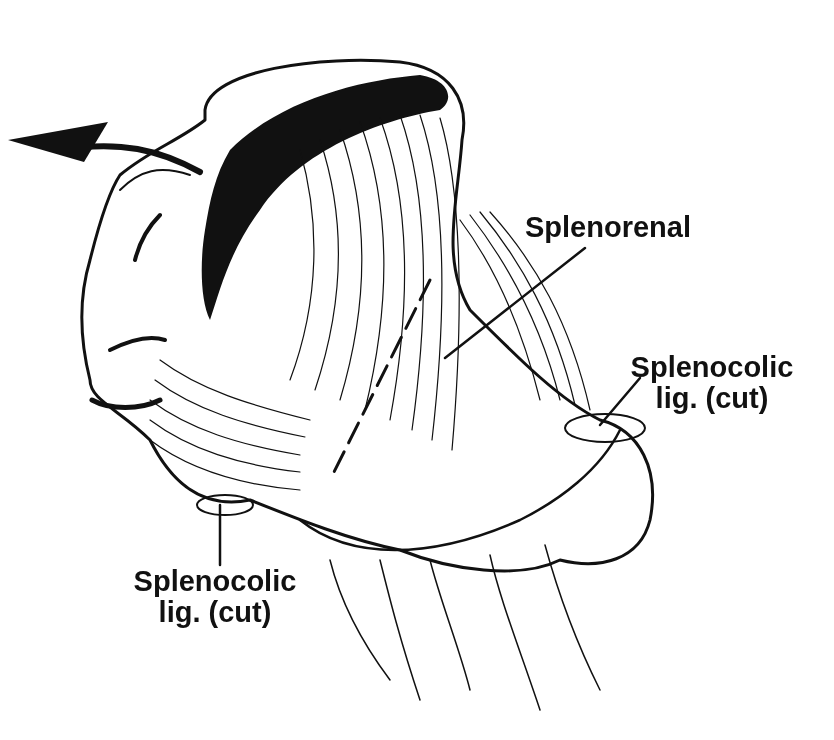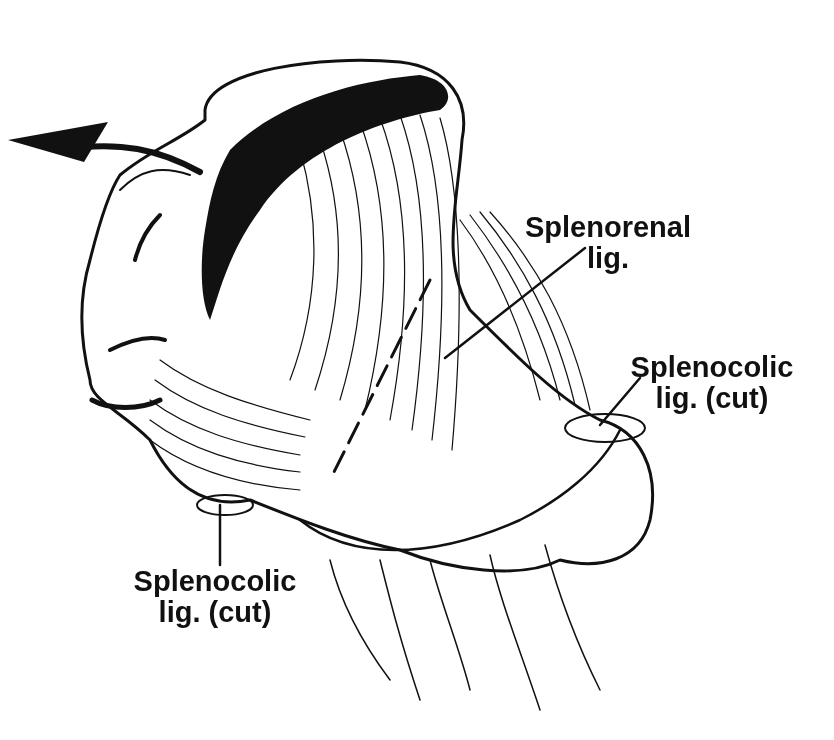--- a/index.html
+++ b/index.html
@@ -76,21 +76,20 @@
       <ellipse cx="225" cy="505" rx="28" ry="10" stroke-width="2"></ellipse>
 
       <path d="M585,248 L445,358" stroke-width="2.5"></path>
       <path d="M640,378 L600,425" stroke-width="2.5"></path>
       <path d="M220,505 L220,565" stroke-width="2.5"></path>
     </g>
   </svg>
 
   <div class="label" style="left:512px; top:212px; width:192px;">
     <span>Splenorenal</span>
-    <span>lig.</span>
   </div>
 
   <div class="label" style="left:617px; top:352px; width:190px;">
     <span>Splenocolic</span>
     <span>lig. (cut)</span>
   </div>
 
   <div class="label" style="left:120px; top:566px; width:190px;">
     <span>Splenocolic</span>
     <span>lig. (cut)</span>

